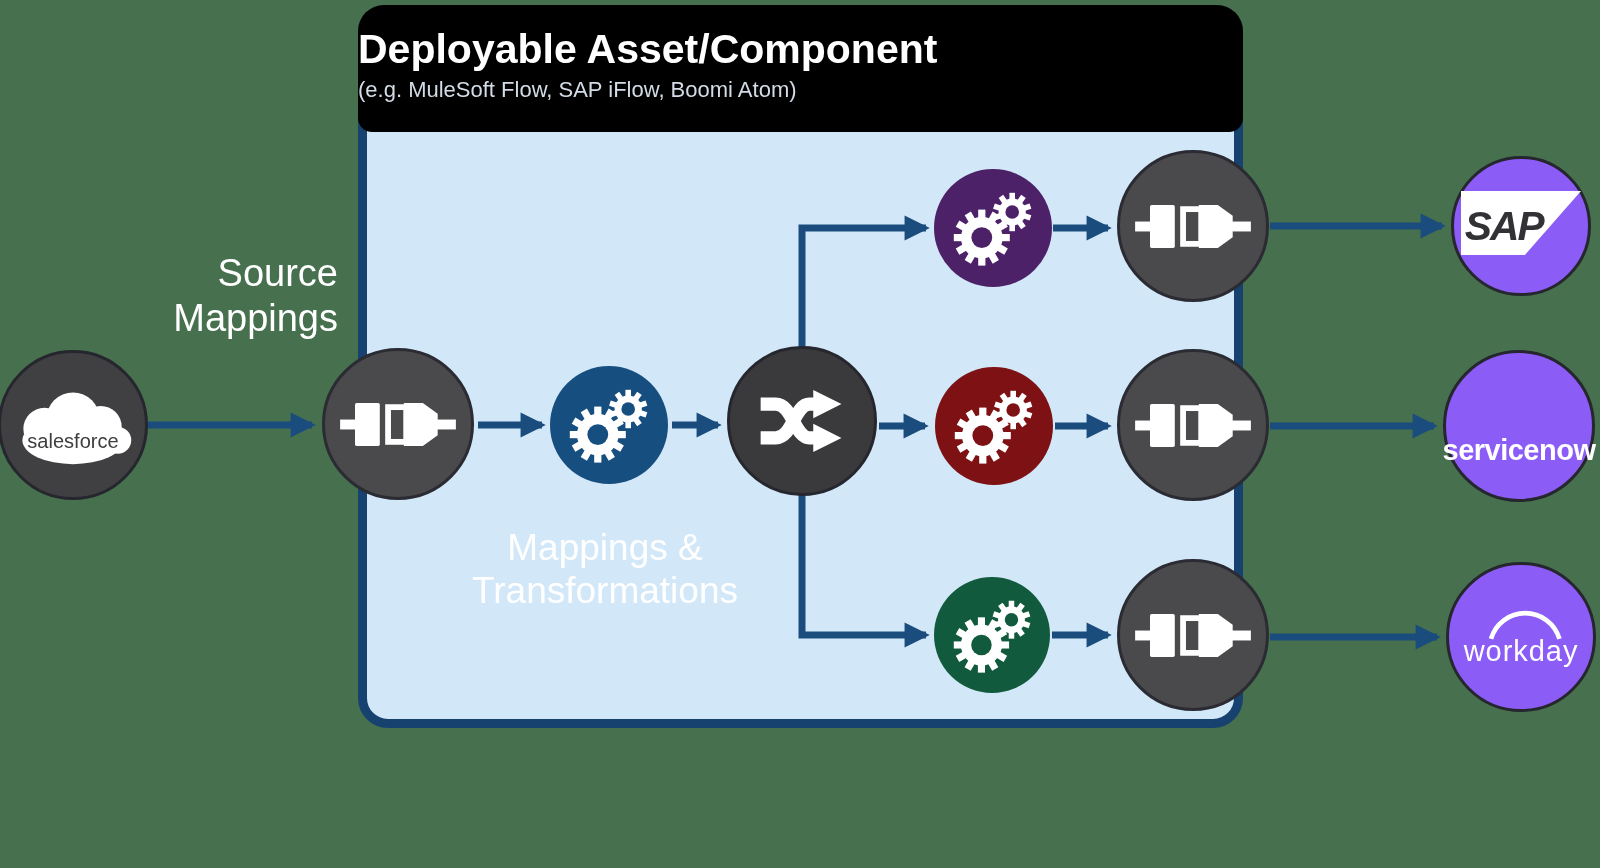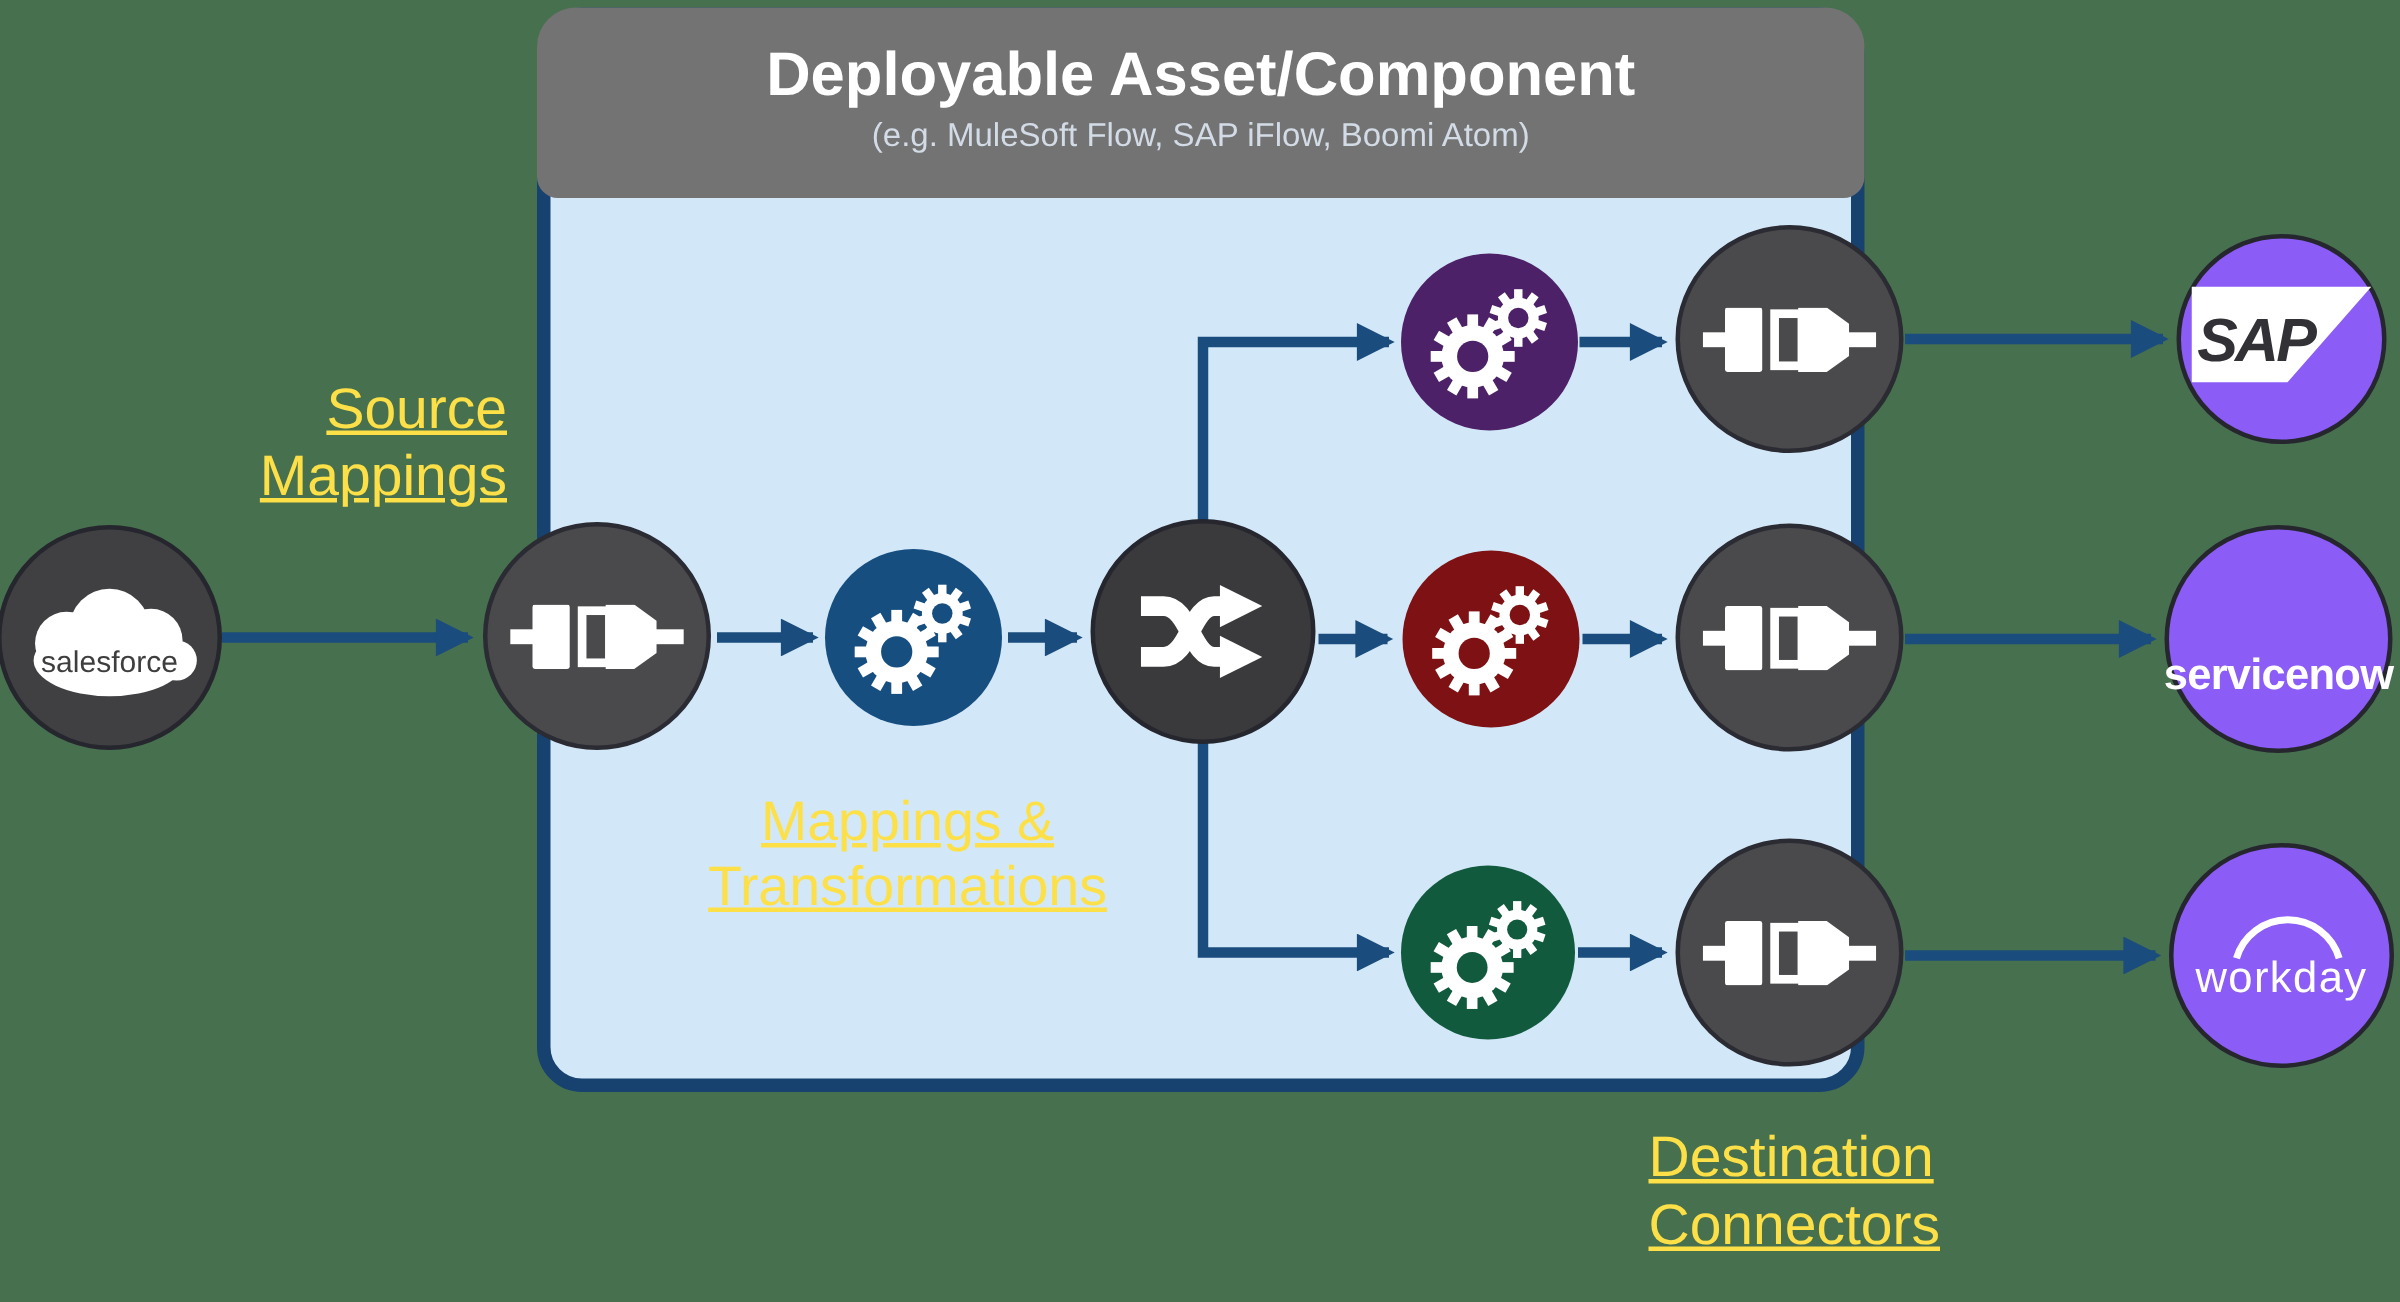--- a/index.html
+++ b/index.html
@@ -20,23 +20,23 @@
     left: 358px; top: 5px;
     width: 885px; height: 723px;
     background: #D2E8F8;
     border: 9px solid #17426F;
     border-radius: 30px;
   }
   .panel-header {
     position: absolute;
     left: 358px; top: 5px;
     width: 885px; height: 127px;
-    background: #737373;
+    background: #000000;
     border-radius: 26px 26px 14px 14px;
-    text-align: center;
+    text-align: left;
     color: #FFFFFF;
   }
   .panel-title {
     margin-top: 21px;
     font-size: 41px;
     font-weight: bold;
     letter-spacing: 0px;
   }
   .panel-subtitle {
     margin-top: 4px;
@@ -68,24 +68,23 @@
   .servicenow-text {
     color: #FFFFFF;
     font-size: 29px;
     font-weight: bold;
     letter-spacing: -0.5px;
     margin-top: 48px;
   }
   
   .dlabel {
     position: absolute;
-    color: #fde047;
+    color: #ffffff;
     font-size: 38px;
     line-height: 45px;
-    text-decoration: underline;
   }
   .dlabel.right  { text-align: right; }
   .dlabel.center { text-align: center; }
 </style>
 </head>
 <body>
 
 <div class="stage">
 
   <svg width="0" height="0" style="position:absolute" aria-hidden="true">
@@ -168,24 +167,20 @@
   </div>
 
   <div class="dlabel right" style="left:120px; top:251px; width:218px;">
     <div>Source</div>
     <div>Mappings</div>
   </div>
   <div class="dlabel center" style="left:425px; top:526px; width:360px; font-size:37px; line-height:43px;">
     <div>Mappings &amp;</div>
     <div>Transformations</div>
   </div>
-  <div class="dlabel" style="left:1099px; top:750px; width:320px;">
-    <div>Destination</div>
-    <div>Connectors</div>
-  </div>
 
   <div class="node dark" style="left:-2px; top:350px; width:150px; height:150px; background:#404043;">
     <svg width="126" height="92" viewBox="0 0 132 96">
       <g fill="#fff">
         <ellipse cx="66" cy="64" rx="53" ry="25"></ellipse>
         <circle cx="36" cy="52" r="22"></circle>
         <circle cx="66" cy="42" r="28"></circle>
         <circle cx="95" cy="50" r="22"></circle>
         <circle cx="113" cy="64" r="14"></circle>
       </g>

